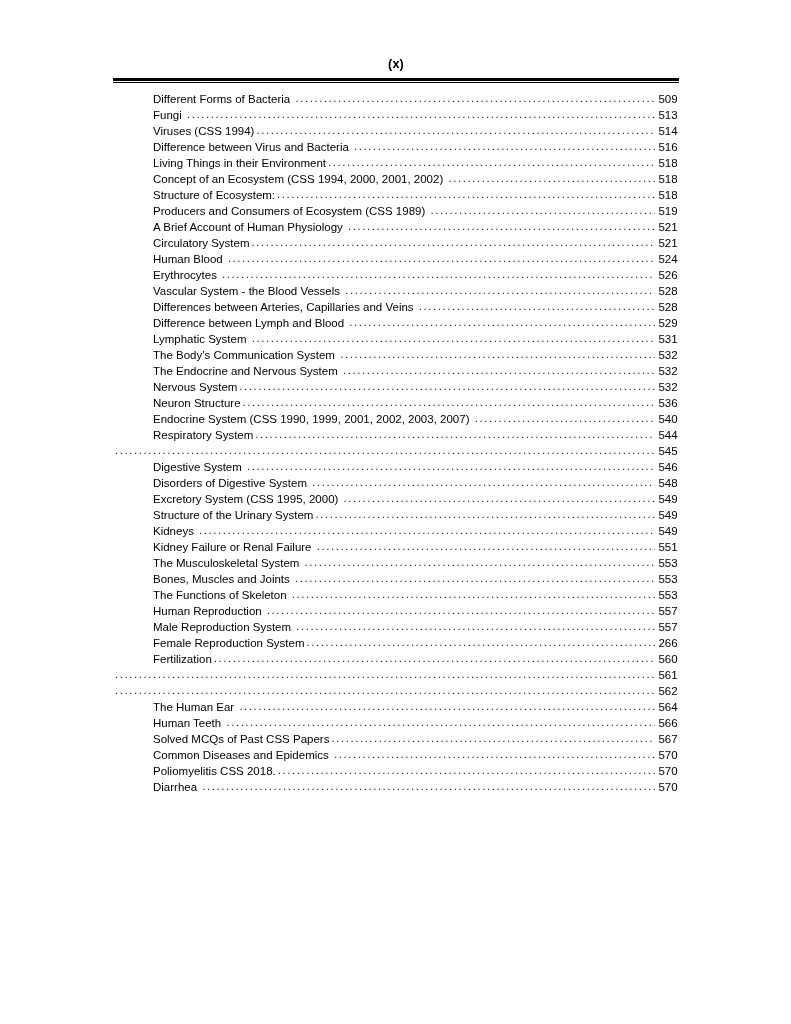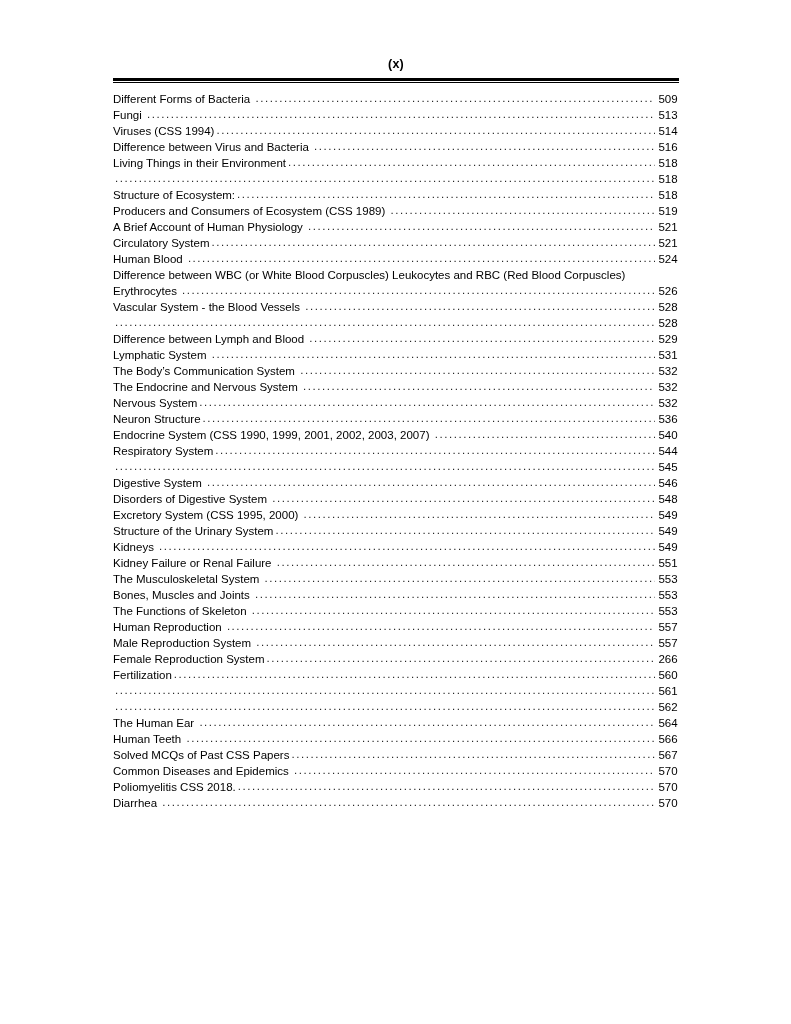--- a/index.html
+++ b/index.html
@@ -70,20 +70,21 @@
   
   .toc-row {
     display: flex;
     align-items: baseline;
     width: 100%;
   }
 
   .toc-title {
     flex: 0 0 auto;
     white-space: pre;
+    margin-left: 40px;
   }
 
   .toc-leader {
     flex: 1 1 auto;
     overflow: hidden;
     white-space: nowrap;
     margin: 0 2px 0 2px;
     font-size: 11.5px;
     letter-spacing: 1.55px;
     color: #1a1a1a;
@@ -147,20 +148,21 @@
         </li>
         <li class="toc-entry">
           <div class="toc-row">
             <span class="toc-title">Living Things in their Environment</span>
             <span class="toc-leader">...................................................................................................................................................................................................................................................................</span>
             <span class="toc-page">518</span>
           </div>
         </li>
         <li class="toc-entry">
           <div class="toc-row">
+            <span class="toc-title">Concept of an Ecosystem (CSS 1994, 2000, 2001, 2002) </span>
             <span class="toc-leader">...................................................................................................................................................................................................................................................................</span>
             <span class="toc-page">518</span>
           </div>
         </li>
         <li class="toc-entry">
           <div class="toc-row">
             <span class="toc-title">Structure of Ecosystem:</span>
             <span class="toc-leader">...................................................................................................................................................................................................................................................................</span>
             <span class="toc-page">518</span>
           </div>
@@ -187,36 +189,36 @@
           </div>
         </li>
         <li class="toc-entry">
           <div class="toc-row">
             <span class="toc-title">Human Blood </span>
             <span class="toc-leader">...................................................................................................................................................................................................................................................................</span>
             <span class="toc-page">524</span>
           </div>
         </li>
         <li class="toc-entry">
-          <div class="toc-wrapline">Difference between WBC (or White Blood Corpuscles) Leukocytes and RBC (Red Blood Corpuscles)</div>
           <div class="toc-row">
             <span class="toc-title">Erythrocytes </span>
             <span class="toc-leader">...................................................................................................................................................................................................................................................................</span>
             <span class="toc-page">526</span>
           </div>
         </li>
         <li class="toc-entry">
           <div class="toc-row">
             <span class="toc-title">Vascular System - the Blood Vessels </span>
             <span class="toc-leader">...................................................................................................................................................................................................................................................................</span>
             <span class="toc-page">528</span>
           </div>
         </li>
         <li class="toc-entry">
           <div class="toc-row">
+            <span class="toc-title">Differences between Arteries, Capillaries and Veins </span>
             <span class="toc-leader">...................................................................................................................................................................................................................................................................</span>
             <span class="toc-page">528</span>
           </div>
         </li>
         <li class="toc-entry">
           <div class="toc-row">
             <span class="toc-title">Difference between Lymph and Blood </span>
             <span class="toc-leader">...................................................................................................................................................................................................................................................................</span>
             <span class="toc-page">529</span>
           </div>

